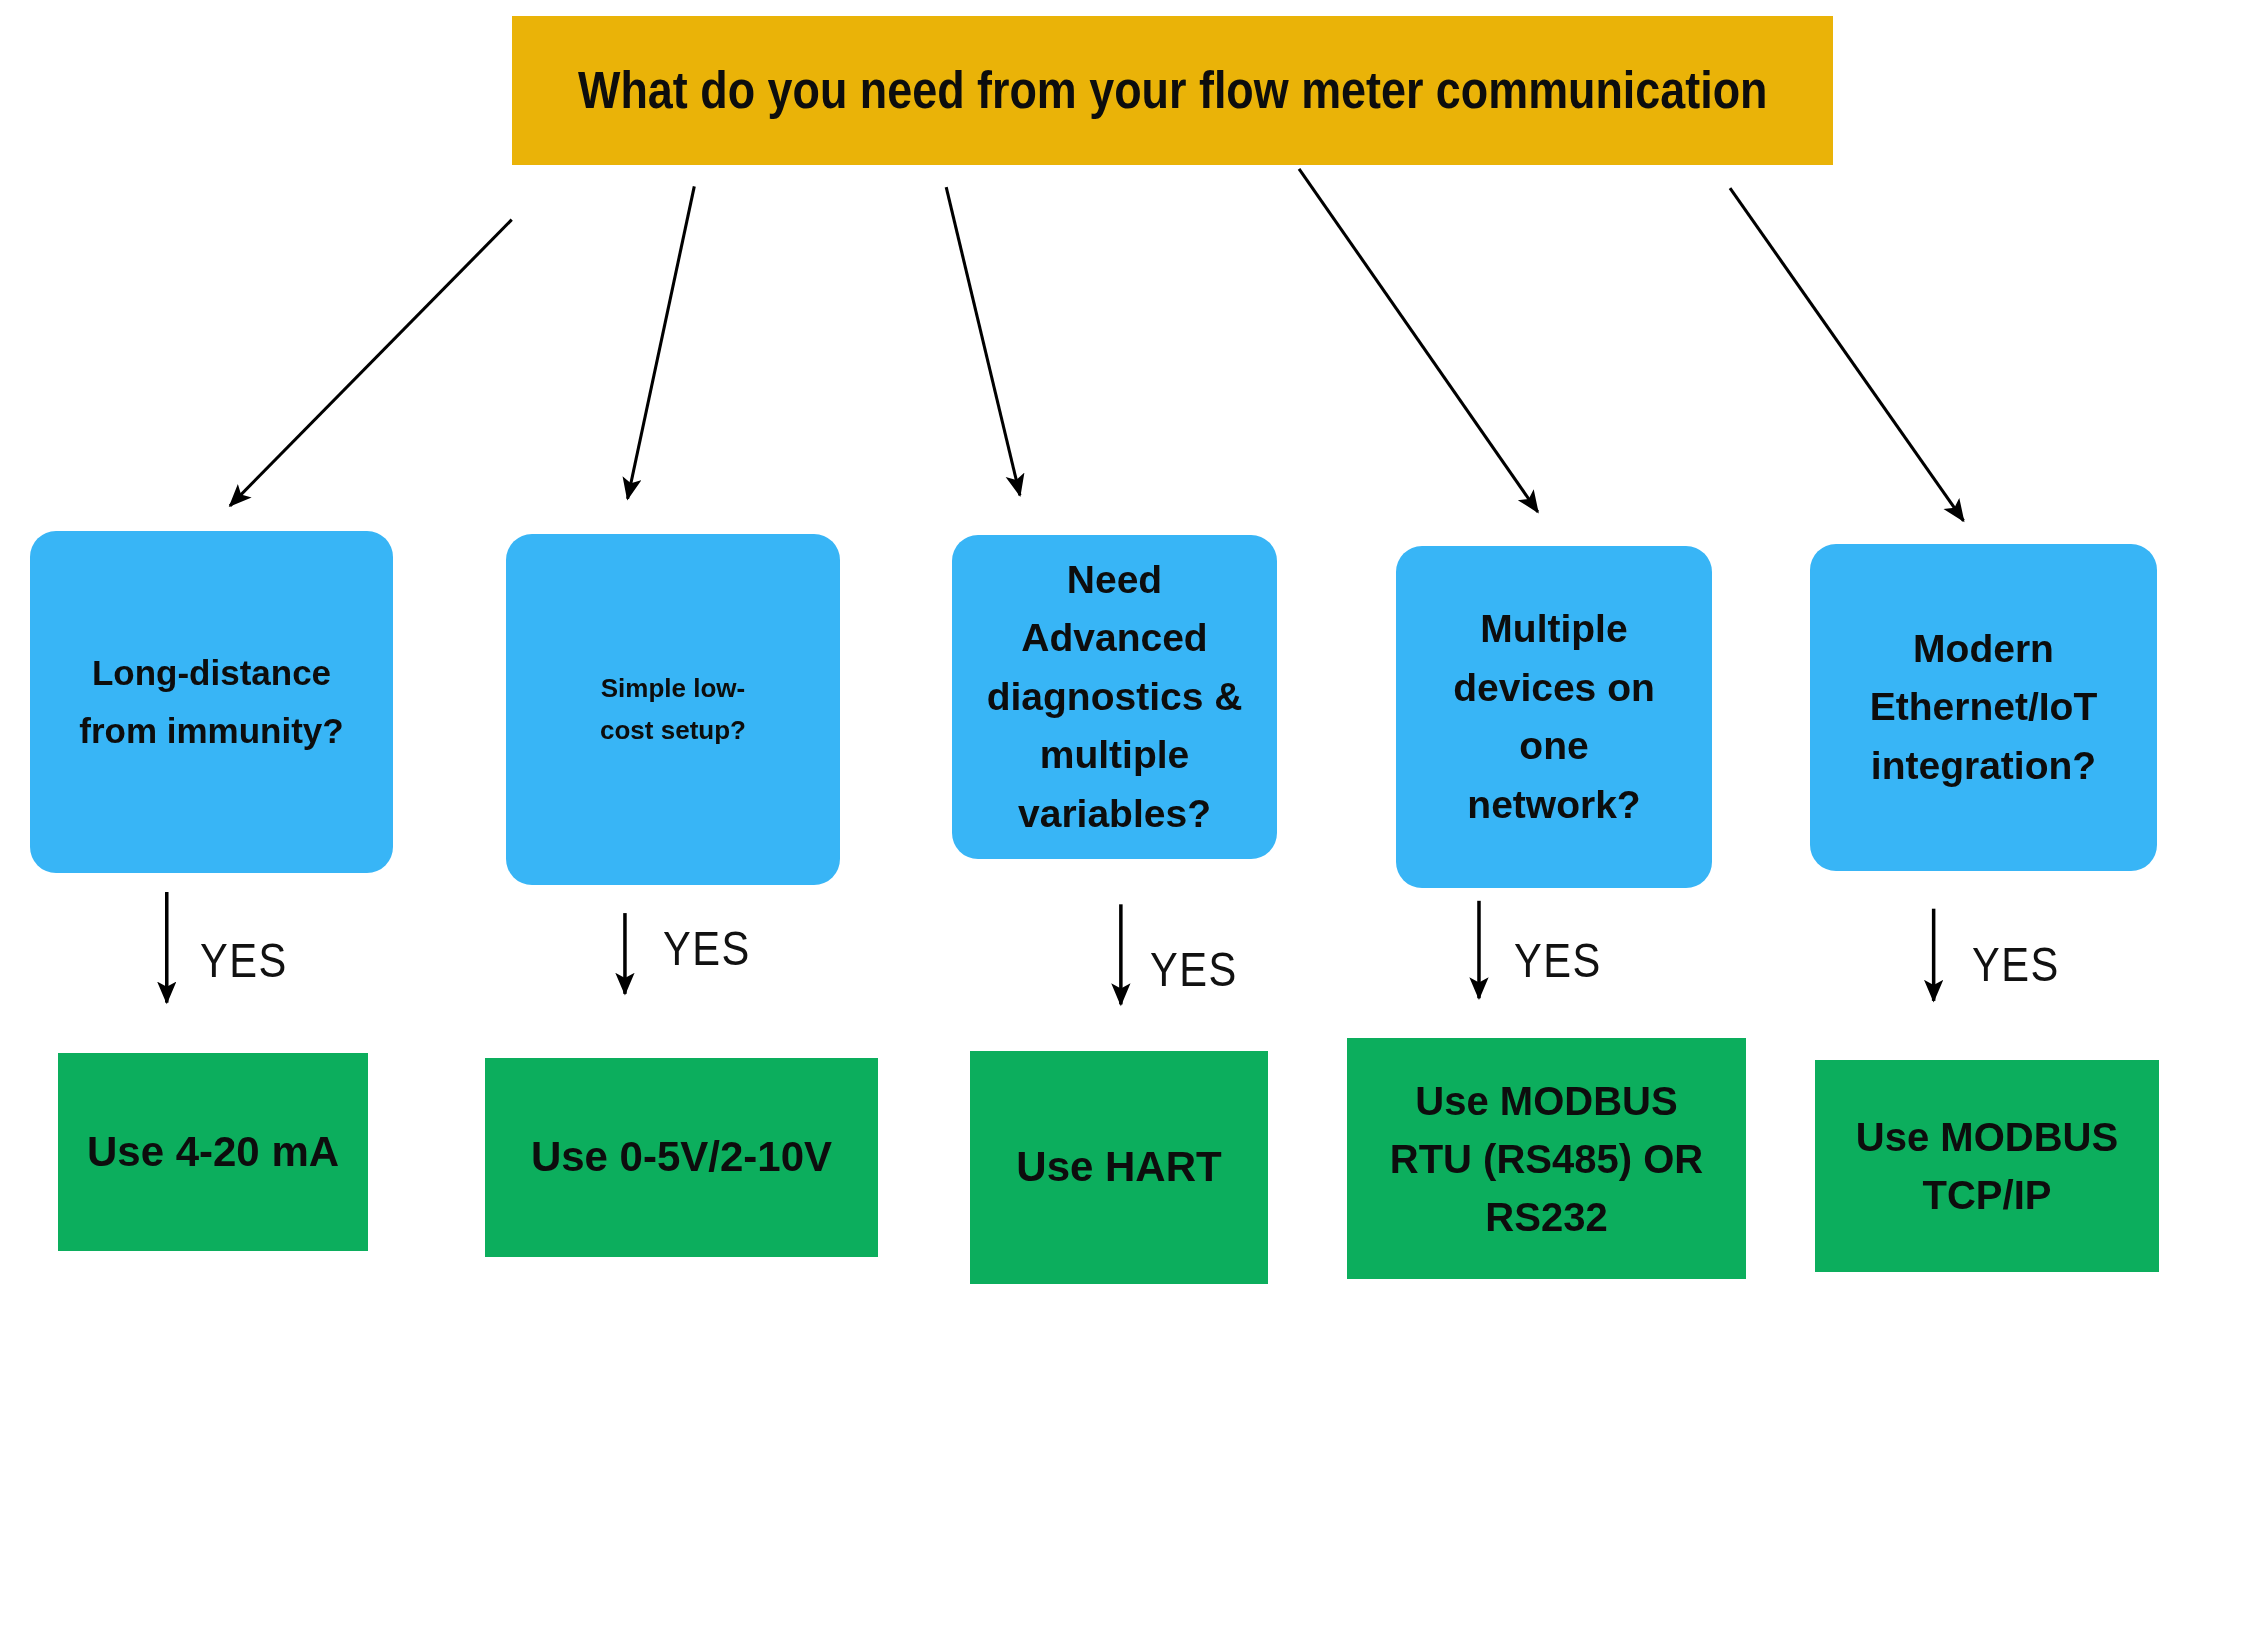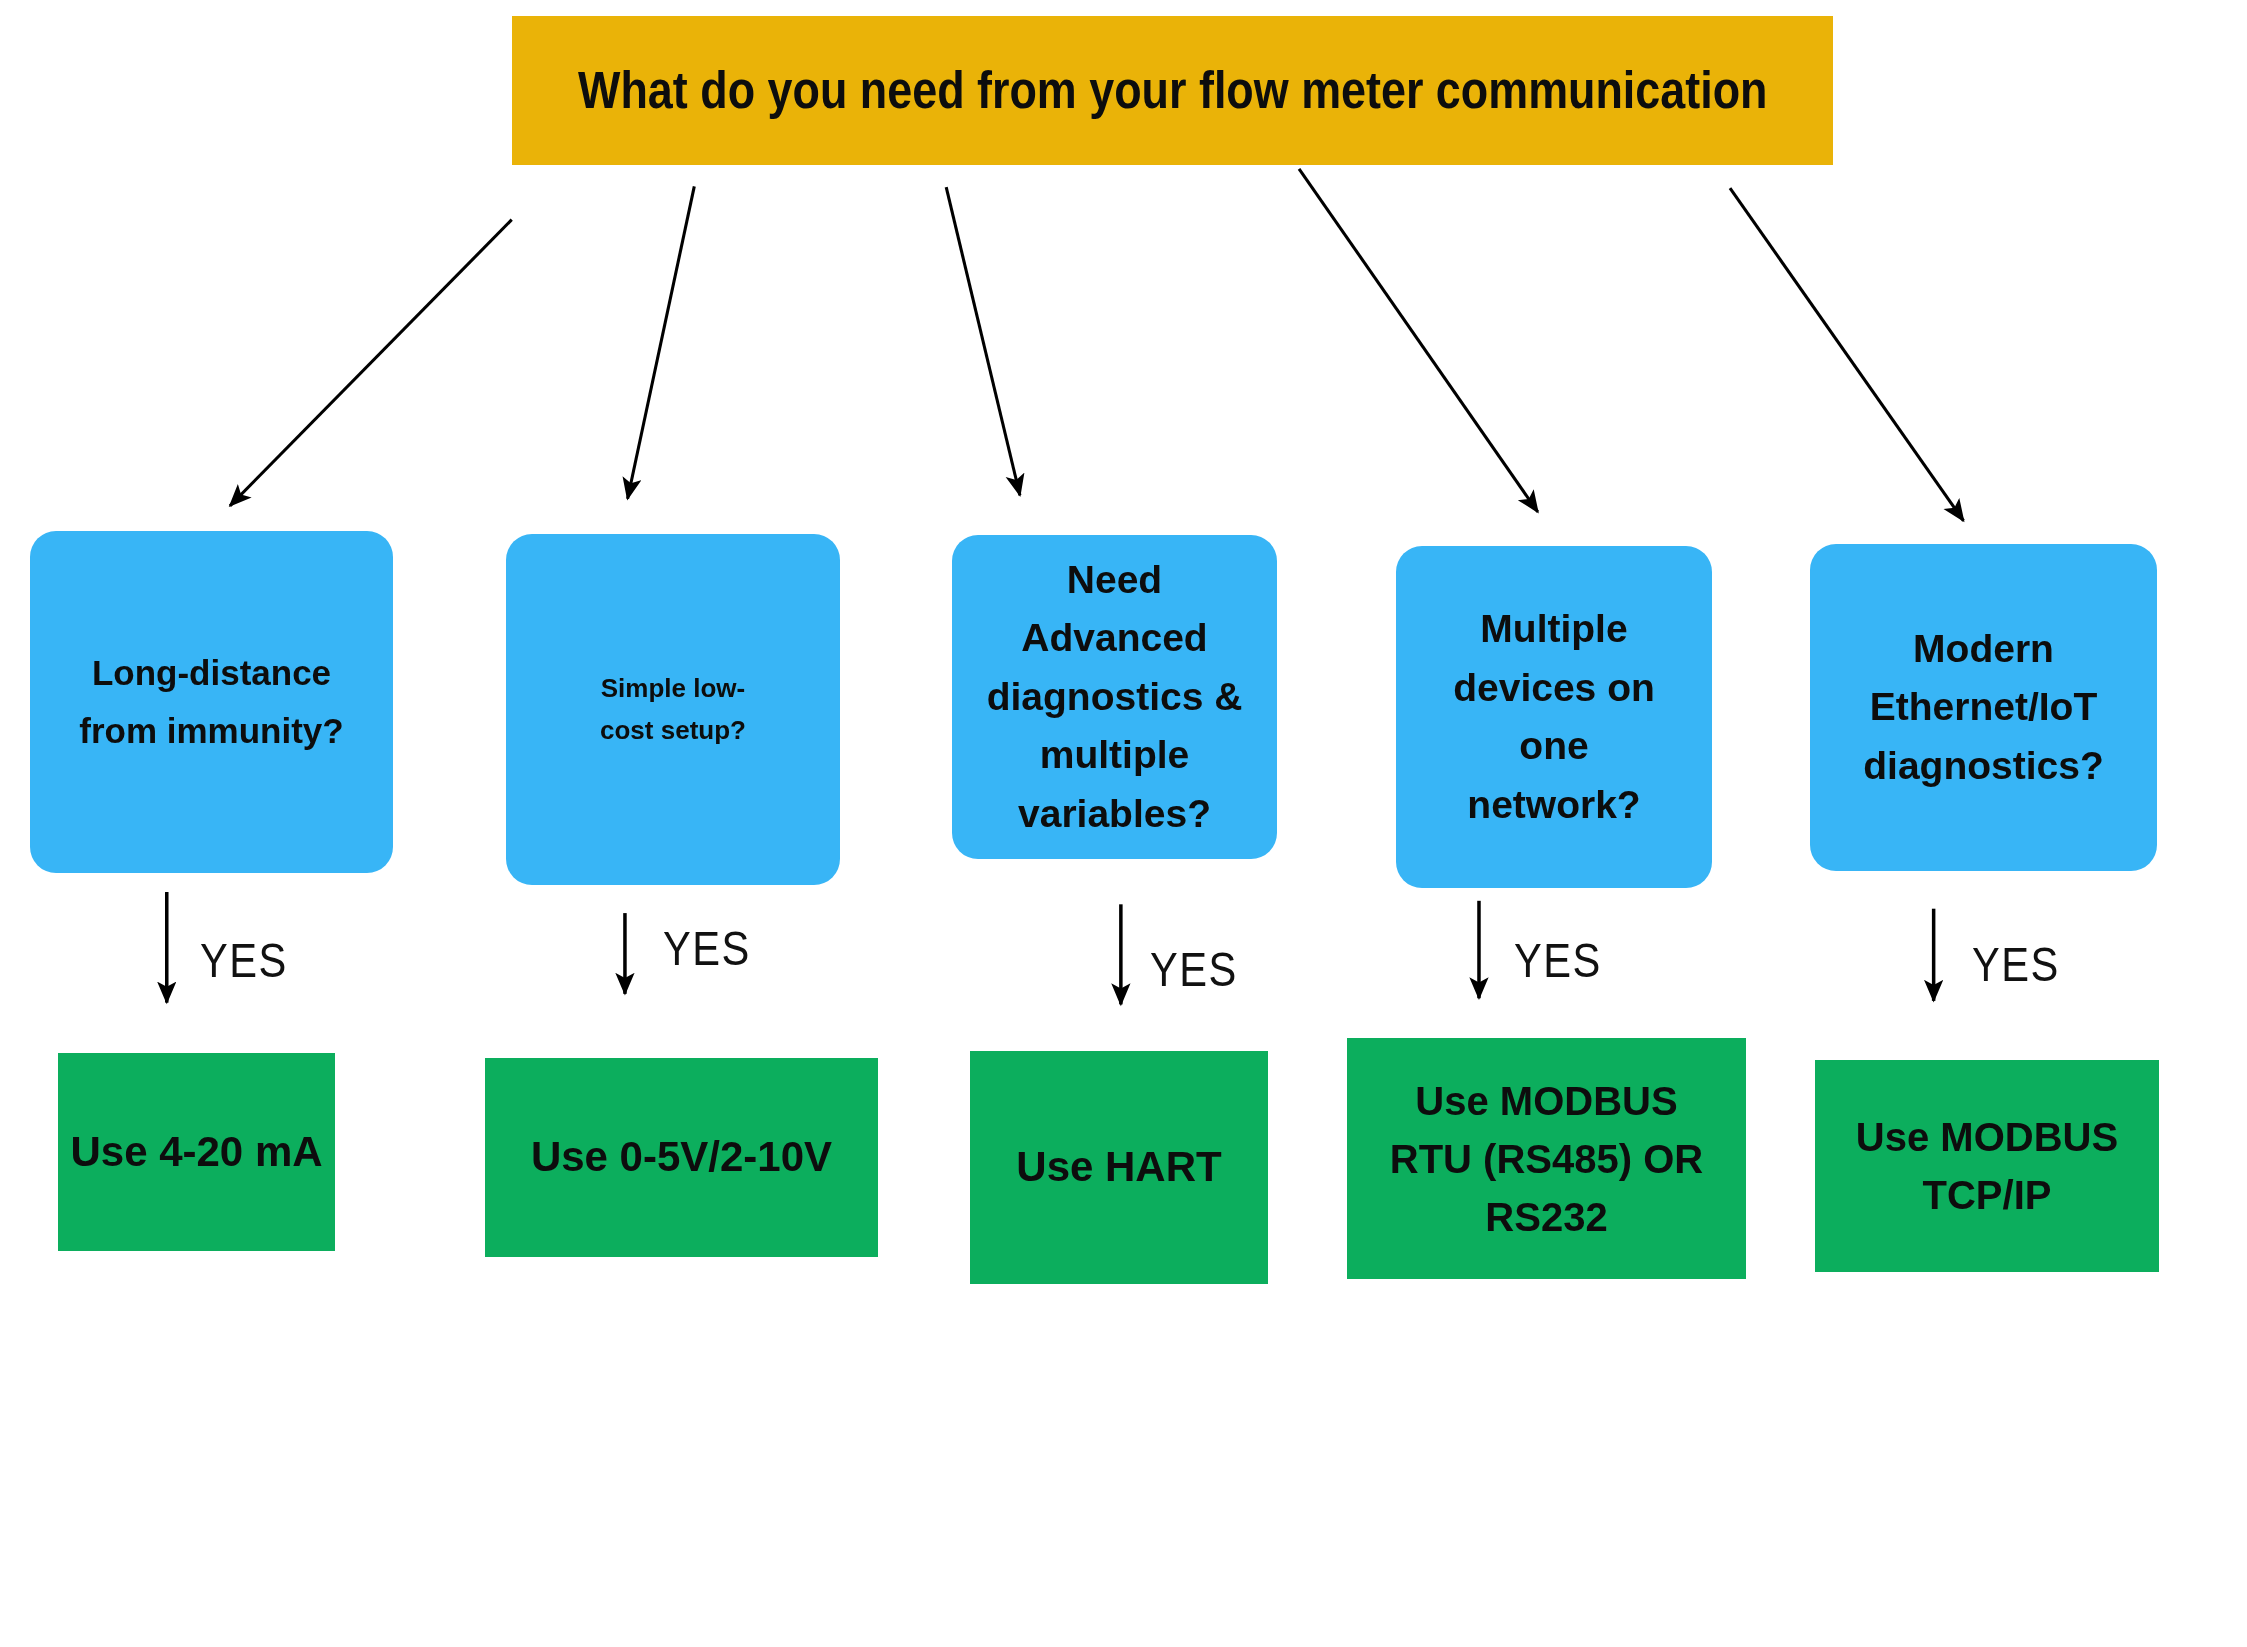--- a/index.html
+++ b/index.html
@@ -47,21 +47,21 @@
     transform-origin: center;
     white-space: nowrap;
   }
   .qbox { background: #38b5f6; border-radius: 26px; line-height: 1.5; }
   .q1 { left: 30px;   top: 531px; width: 363px; height: 342px; font-size: 35px; line-height: 1.65; }
   .q2 { left: 506px;  top: 534px; width: 334px; height: 351px; font-size: 26px; line-height: 1.6; }
   .q3 { left: 952px; top: 535px; width: 325px; height: 324px; font-size: 39px; }
   .q4 { left: 1396px; top: 546px; width: 316px; height: 342px; font-size: 39px; }
   .q5 { left: 1810px; top: 544px; width: 347px; height: 327px; font-size: 39px; }
   .abox { background: #0cae5d; line-height: 1.45; }
-  .g1 { left: 58px;   top: 1053px; width: 277px; height: 198px; font-size: 42px; }
+  .g1 { left: 58px;   top: 1053px; width: 310px; height: 198px; font-size: 42px; }
   .g2 { left: 485px;  top: 1058px; width: 393px; height: 199px; font-size: 42px; }
   .g3 { left: 970px; top: 1051px; width: 298px; height: 233px; font-size: 42px; }
   .g4 { left: 1347px; top: 1038px; width: 399px; height: 241px; font-size: 40px; }
   .g5 { left: 1815px; top: 1060px; width: 344px; height: 212px; font-size: 40px; }
   .yes {
     position: absolute;
     color: #111111;
     font-size: 49px;
     font-weight: normal;
     letter-spacing: 1.8px;
@@ -120,21 +120,21 @@
   </div>
   <div class="box qbox q4">
     <span>Multiple
 devices on
 one
 network?</span>
   </div>
   <div class="box qbox q5">
     <span>Modern
 Ethernet/IoT
-diagnostics?</span>
+integration?</span>
   </div>
 
   <div class="yes y1">YES</div>
   <div class="yes y2">YES</div>
   <div class="yes y3">YES</div>
   <div class="yes y4">YES</div>
   <div class="yes y5">YES</div>
 
   <div class="box abox g1">
     <span>Use 4-20 mA</span>

